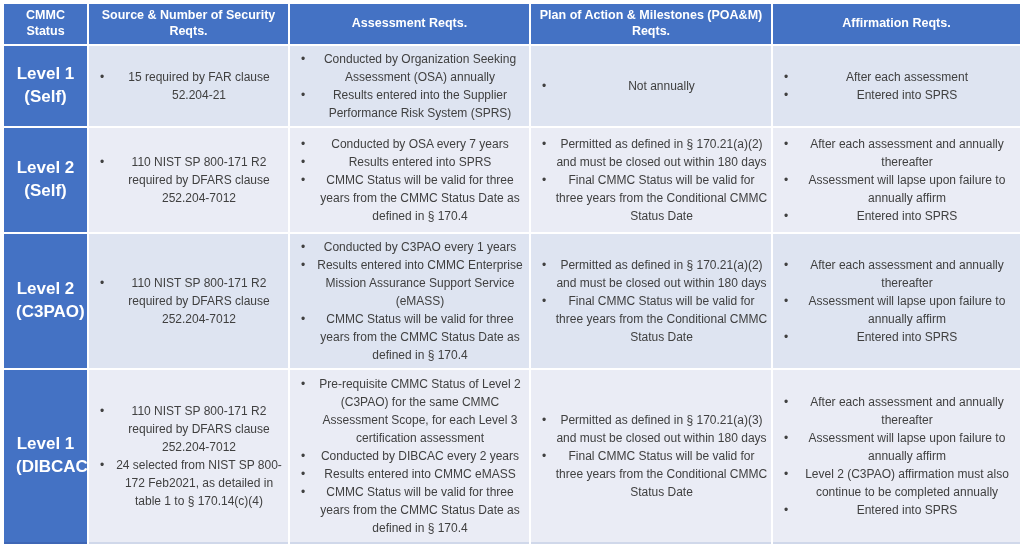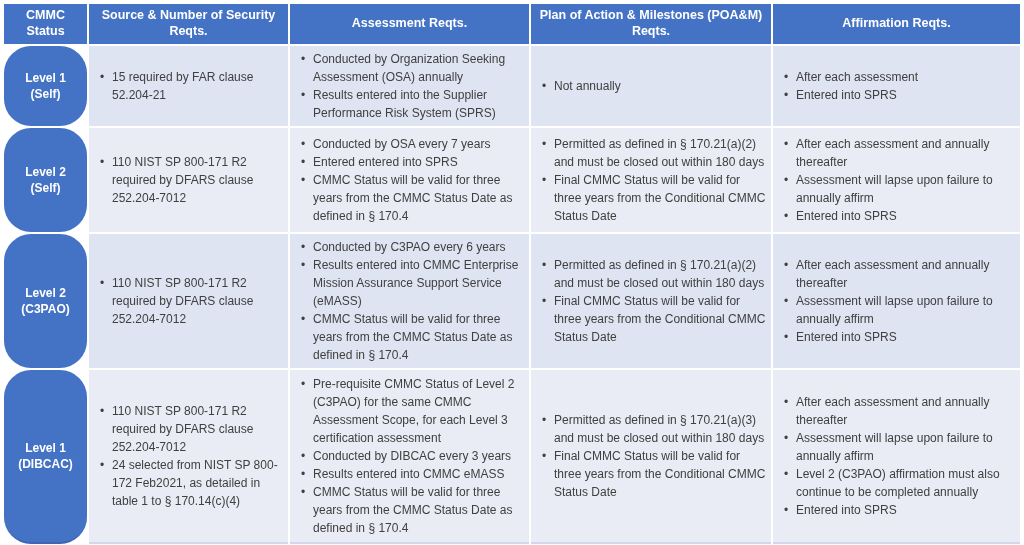--- a/index.html
+++ b/index.html
@@ -41,44 +41,44 @@
     font-size: 12.5px;
     font-weight: bold;
     text-align: center;
     line-height: 1.25;
     padding: 2px 4px;
     white-space: pre-line;
   }
   tbody th.status-cell {
     background: var(--header_blue);
     color: var(--header_text);
-    font-size: 12px;
+    font-size: 17px;
     font-weight: bold;
     text-align: center;
     line-height: 1.35;
     white-space: pre-line;
     padding: 12px;
-    border-radius: 27px;
   }
   tr.band-a td { background: var(--band_dark); }
   tr.band-b td { background: var(--band_light); }
   td {
     color: var(--body_text);
     font-size: 12px;
     padding: 4px 2px 4px 4px;
   }
   ul.bullets {
     margin: 0;
     padding: 0 0 0 6px;
     list-style: none;
   }
   ul.bullets li {
     position: relative;
     padding-left: 13px;
     line-height: 1.5;
+    text-align: center;
   }
   ul.bullets li::before {
     content: "\2022";
     position: absolute;
     left: 1px;
     top: 0;
   }
   tr.last-row td { border-bottom: 2px solid var(--last_row_td_border); }
   tr.last-row th { border-bottom: 2px solid var(--last_row_th_border); }
 </style>
@@ -135,21 +135,21 @@
         <th class="status-cell">Level 2
 (Self)</th>
         <td>
             <ul class="bullets">
               <li>110 NIST SP 800-171 R2 required by DFARS clause 252.204-7012</li>
             </ul>
           </td>
         <td>
             <ul class="bullets">
               <li>Conducted by OSA every 7 years</li>
-              <li>Entered entered into SPRS</li>
+              <li>Results entered into SPRS</li>
               <li>CMMC Status will be valid for three years from the CMMC Status Date as defined in § 170.4</li>
             </ul>
           </td>
         <td>
             <ul class="bullets">
               <li>Permitted as defined in § 170.21(a)(2) and must be closed out within 180 days</li>
               <li>Final CMMC Status will be valid for three years from the Conditional CMMC Status Date</li>
             </ul>
           </td>
         <td>
@@ -163,21 +163,21 @@
       <tr class="band-a" style="height:132px">
         <th class="status-cell">Level 2
 (C3PAO)</th>
         <td>
             <ul class="bullets">
               <li>110 NIST SP 800-171 R2 required by DFARS clause 252.204-7012</li>
             </ul>
           </td>
         <td>
             <ul class="bullets">
-              <li>Conducted by C3PAO every 6 years</li>
+              <li>Conducted by C3PAO every 1 years</li>
               <li>Results entered into CMMC Enterprise Mission Assurance Support Service (eMASS)</li>
               <li>CMMC Status will be valid for three years from the CMMC Status Date as defined in § 170.4</li>
             </ul>
           </td>
         <td>
             <ul class="bullets">
               <li>Permitted as defined in § 170.21(a)(2) and must be closed out within 180 days</li>
               <li>Final CMMC Status will be valid for three years from the Conditional CMMC Status Date</li>
             </ul>
           </td>
@@ -194,21 +194,21 @@
 (DIBCAC)</th>
         <td>
             <ul class="bullets">
               <li>110 NIST SP 800-171 R2 required by DFARS clause 252.204-7012</li>
               <li>24 selected from NIST SP 800-172 Feb2021, as detailed in table 1 to § 170.14(c)(4)</li>
             </ul>
           </td>
         <td>
             <ul class="bullets">
               <li>Pre-requisite CMMC Status of Level 2 (C3PAO) for the same CMMC Assessment Scope, for each Level 3 certification assessment</li>
-              <li>Conducted by DIBCAC every 3 years</li>
+              <li>Conducted by DIBCAC every 2 years</li>
               <li>Results entered into CMMC eMASS</li>
               <li>CMMC Status will be valid for three years from the CMMC Status Date as defined in § 170.4</li>
             </ul>
           </td>
         <td>
             <ul class="bullets">
               <li>Permitted as defined in § 170.21(a)(3) and must be closed out within 180 days</li>
               <li>Final CMMC Status will be valid for three years from the Conditional CMMC Status Date</li>
             </ul>
           </td>

